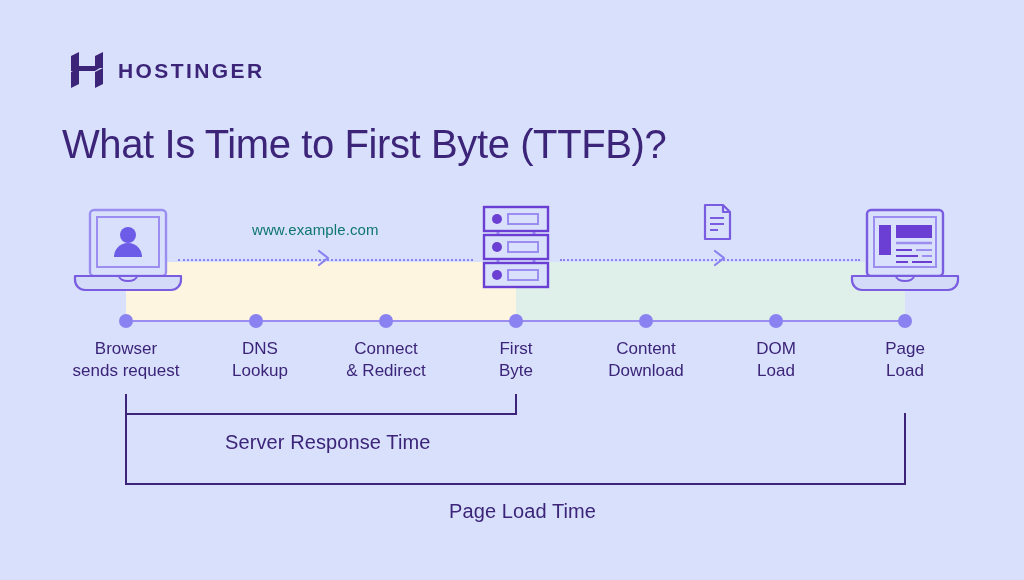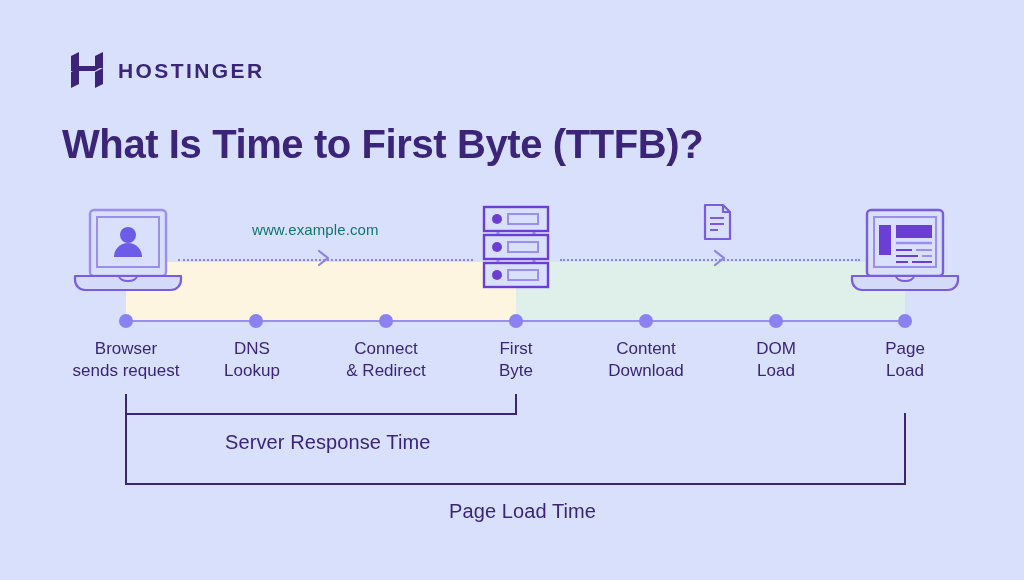--- a/index.html
+++ b/index.html
@@ -21,21 +21,21 @@
     color:#3c2478; line-height:1;
   }
   .tagline {
     position:absolute; right:62px; top:61px;
     font-size:17px; font-weight:bold; color:#3c2478; letter-spacing:.1px;
   }
 
   
   .title {
     position:absolute; left:62px; top:120px;
-    font-size:40px; font-weight:bold; color:#3c2478;
+    font-size:40px; font-weight:normal; color:#3c2478;
     letter-spacing:-0.4px; line-height:1.2;
   }
 
   
   .diagram { position:absolute; left:0; top:0; width:1024px; height:580px; }
 
   .band { position:absolute; }
   .band-server { left:126px; top:282px; width:390px; height:40px; background:#fdf5e0; }
   .band-render { left:516px; top:282px; width:389px; height:40px; background:#dff0ea; }
   .timeline-line {
@@ -194,21 +194,21 @@
   <div class="dot" style="left:126px"></div>
   <div class="dot" style="left:256px"></div>
   <div class="dot" style="left:386px"></div>
   <div class="dot" style="left:516px"></div>
   <div class="dot" style="left:646px"></div>
   <div class="dot" style="left:776px"></div>
   <div class="dot" style="left:905px"></div>
 
   <div class="tick-label" style="left:126px">Browser
 sends request</div>
-  <div class="tick-label" style="left:252px">DNS
+  <div class="tick-label" style="left:260px">DNS
 Lookup</div>
   <div class="tick-label" style="left:386px">Connect
 &amp; Redirect</div>
   <div class="tick-label" style="left:516px">First
 Byte</div>
   <div class="tick-label" style="left:646px">Content
 Download</div>
   <div class="tick-label" style="left:776px">DOM
 Load</div>
   <div class="tick-label" style="left:905px">Page

